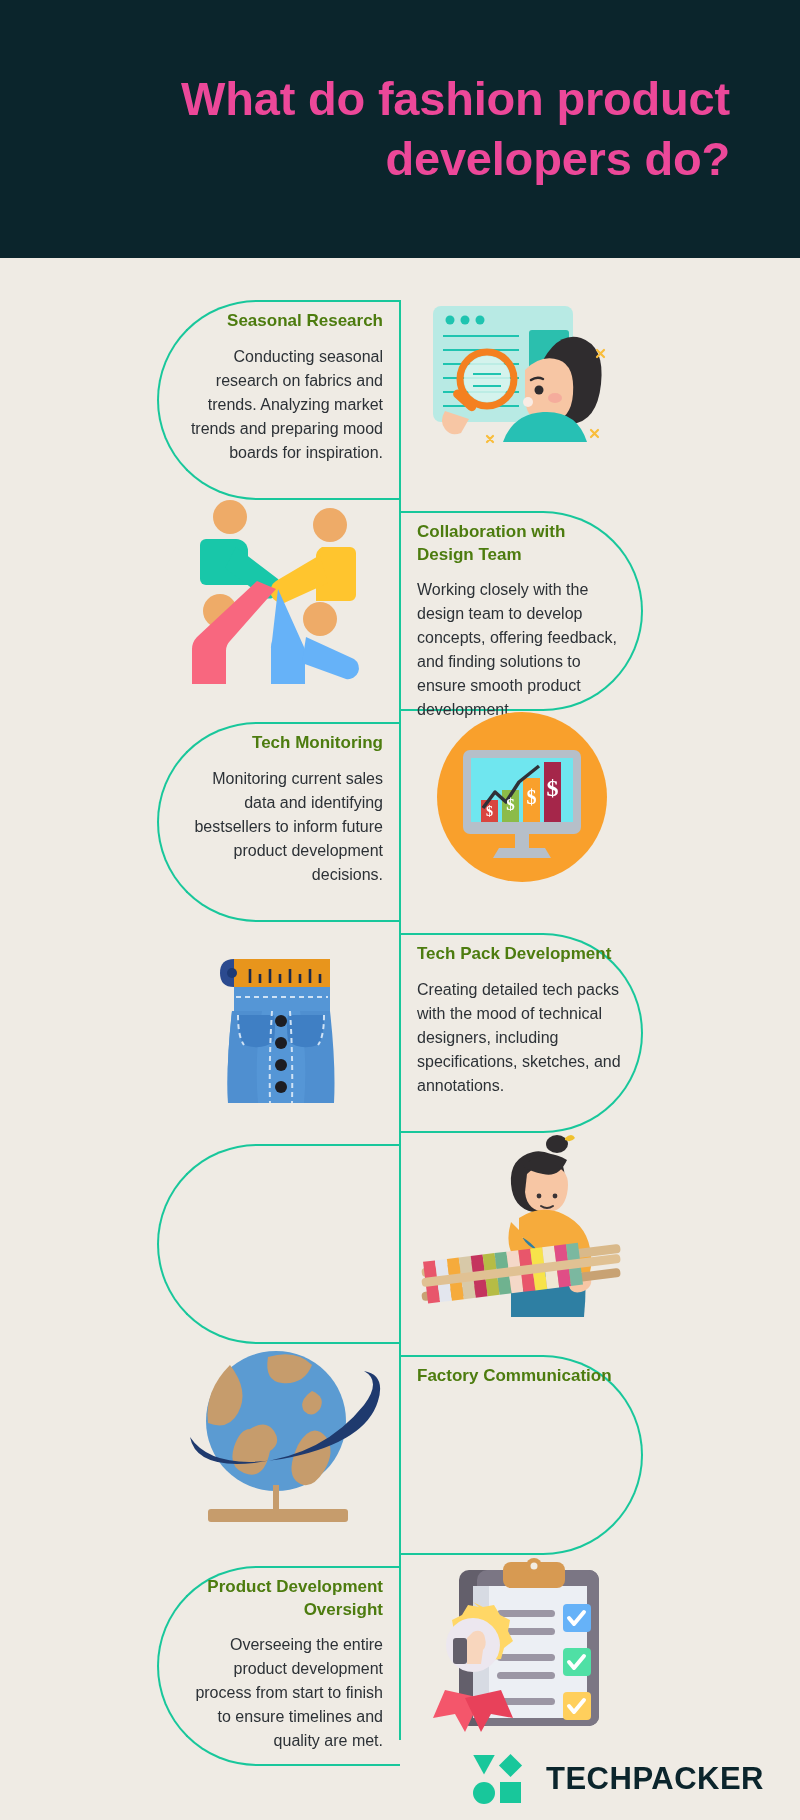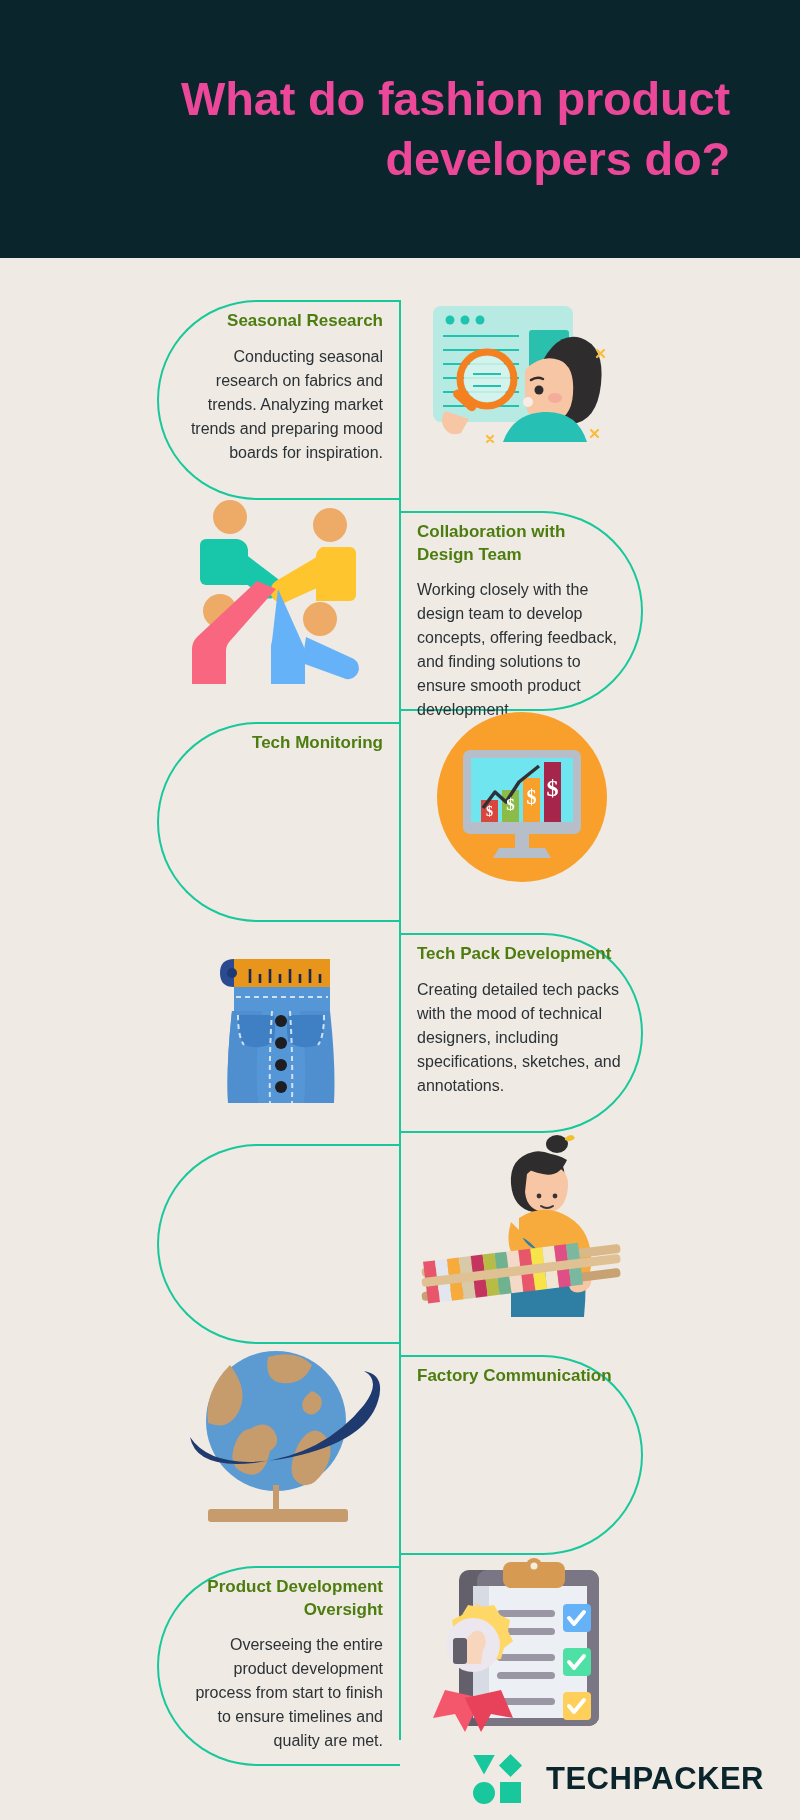--- a/index.html
+++ b/index.html
@@ -232,20 +232,21 @@
           <path d="M106 100 l26 58 a10 10 0 0 1 1 5 v33 h-34 v-36 a20 20 0 0 1 1-8z" fill="#66b2f8"></path>
           <path d="M134 148 l48 22 a11 11 0 0 1-8 20 l-44-16z" fill="#66b2f8"></path>
         </svg>
       </div>
     </div>
 
     <div class="row left">
       <div class="bracket"></div>
       <div class="textblock">
         <div class="card-title">Tech Monitoring</div>
+        <div class="card-body">Monitoring current sales data and identifying bestsellers to inform future product development decisions.</div>
       </div>
       <div class="art">
         <svg viewBox="0 0 215 195">
           <circle cx="107" cy="97" r="85" fill="#f9a02c"></circle>
           <rect x="48" y="50" width="118" height="84" rx="7" fill="#b6bfc9"></rect>
           <rect x="56" y="58" width="102" height="64" fill="#6fe6ef"></rect>
           <rect x="100" y="134" width="14" height="14" fill="#b6bfc9"></rect>
           <path d="M84 148 h46 l6 10 h-58z" fill="#b6bfc9"></path>
           <rect x="66" y="100" width="17" height="22" fill="#d9453f"></rect>
           <rect x="87" y="90" width="17" height="32" fill="#8cbb48"></rect>

